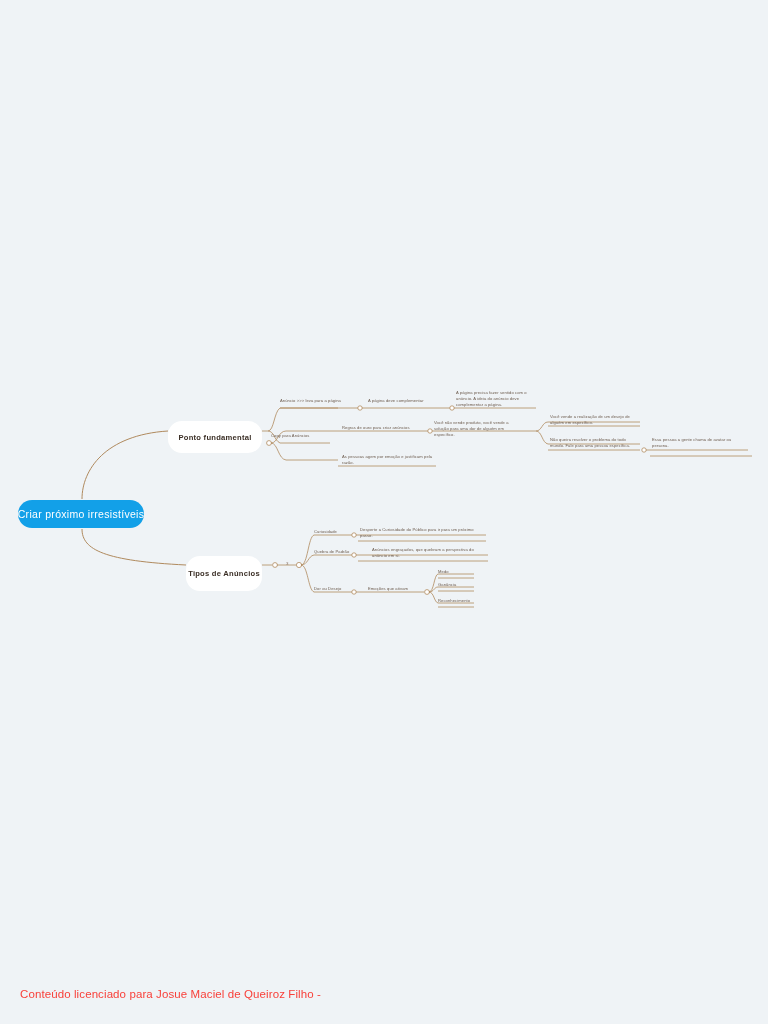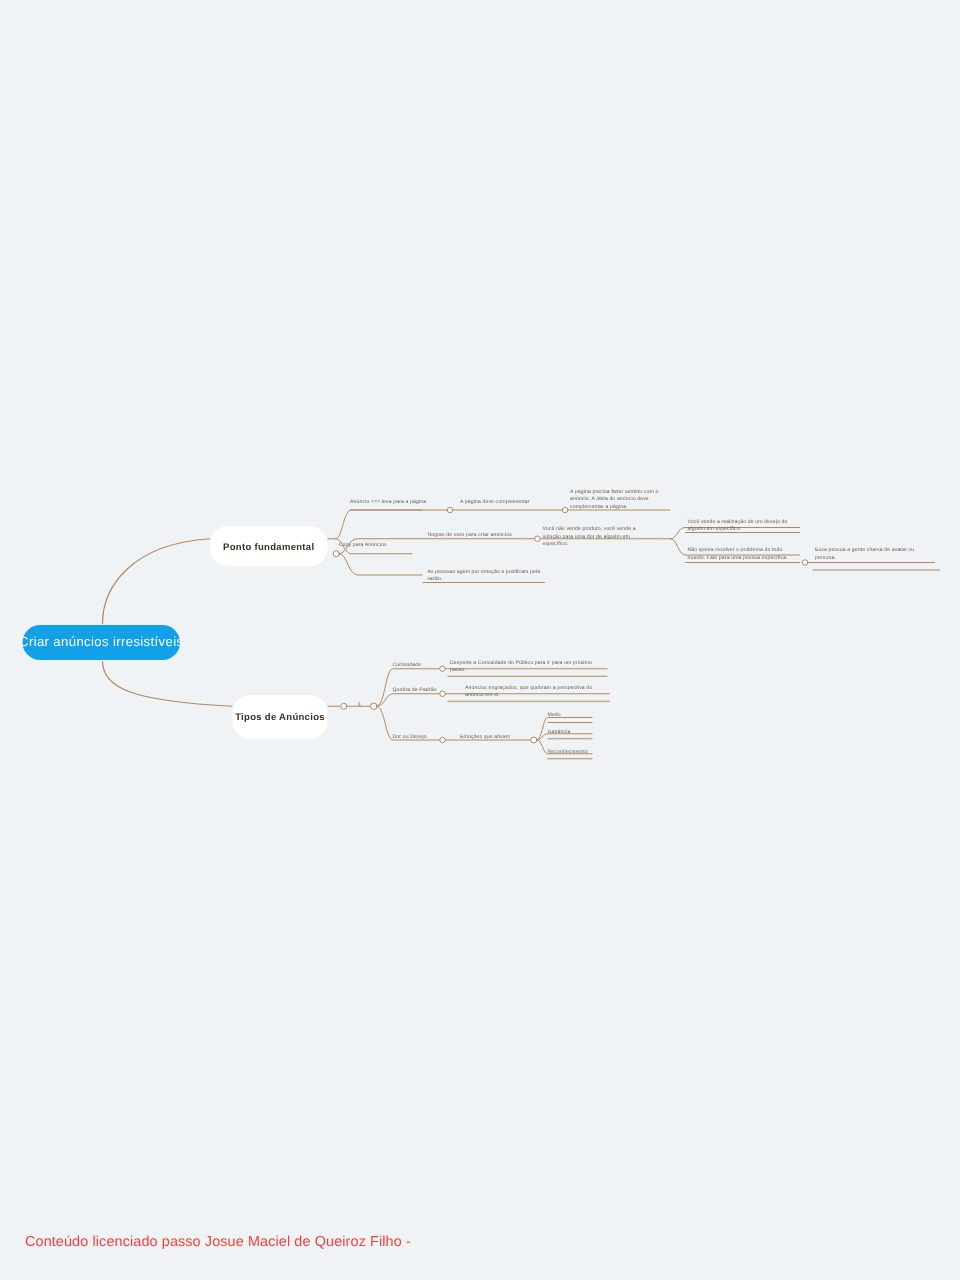--- a/index.html
+++ b/index.html
@@ -128,21 +128,21 @@
       <circle cx="427" cy="592" r="2.4" fill="#ffffff" stroke="#b08a5e" stroke-width="0.8"></circle>
       <path d="M429,592 C434,592 434,575 438,574 L474,574"></path>
       <path d="M429,592 C434,592 434,587 438,587 L474,587"></path>
       <path d="M429,592 C434,592 434,602 438,603 L474,603"></path>
       <path d="M438,578 L474,578"></path>
       <path d="M438,591 L474,591"></path>
       <path d="M438,607 L474,607"></path>
     </g>
   </svg>
 
-  <div class="node root" style="left:18px;top:500px;width:126px;height:28px;">Criar anúncios irresistíveis</div>
+  <div class="node root" style="left:18px;top:500px;width:126px;height:28px;">Criar próximo irresistíveis</div>
 
   <div class="node pill" style="left:168px;top:421px;width:94px;height:20px;">Ponto fundamental</div>
 
   <div class="node topic" style="left:280px;top:398px;">Anúncio &gt;&gt;&gt; leva para a página</div>
 
   <div class="node topic" style="left:368px;top:398px;">A página deve complementar</div>
 
   <div class="node topic wrap" style="left:456px;top:390px;width:80px;">A página precisa fazer sentido com o anúncio. A ideia do anúncio deve complementar a página.</div>
 
   <div class="node topic" style="left:271px;top:433px;">Copy para Anúncios</div>
@@ -174,15 +174,15 @@
   <div class="node topic" style="left:314px;top:586px;">Dor ou Desejo</div>
 
   <div class="node topic" style="left:368px;top:586px;">Emoções que ativam</div>
 
   <div class="node topic" style="left:438px;top:569px;">Medo</div>
 
   <div class="node topic" style="left:438px;top:582px;">Ganância</div>
 
   <div class="node topic" style="left:438px;top:598px;">Reconhecimento</div>
 
-  <div class="footer">Conteúdo licenciado passo Josue Maciel de Queiroz Filho -</div>
+  <div class="footer">Conteúdo licenciado para Josue Maciel de Queiroz Filho -</div>
 
 </div>
 
 </body></html>

